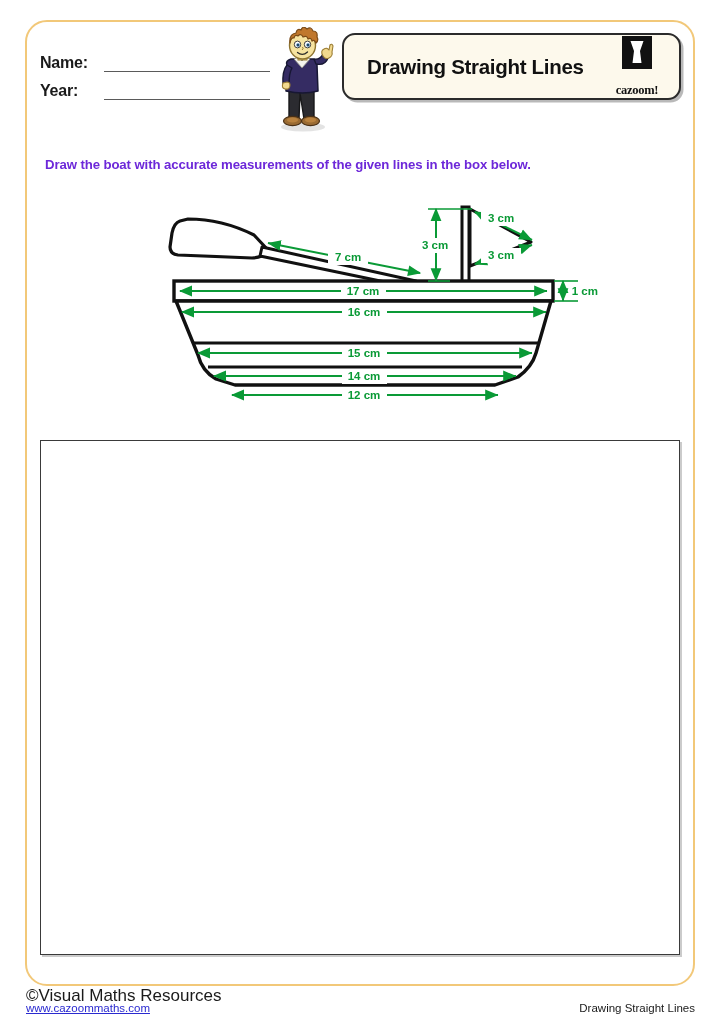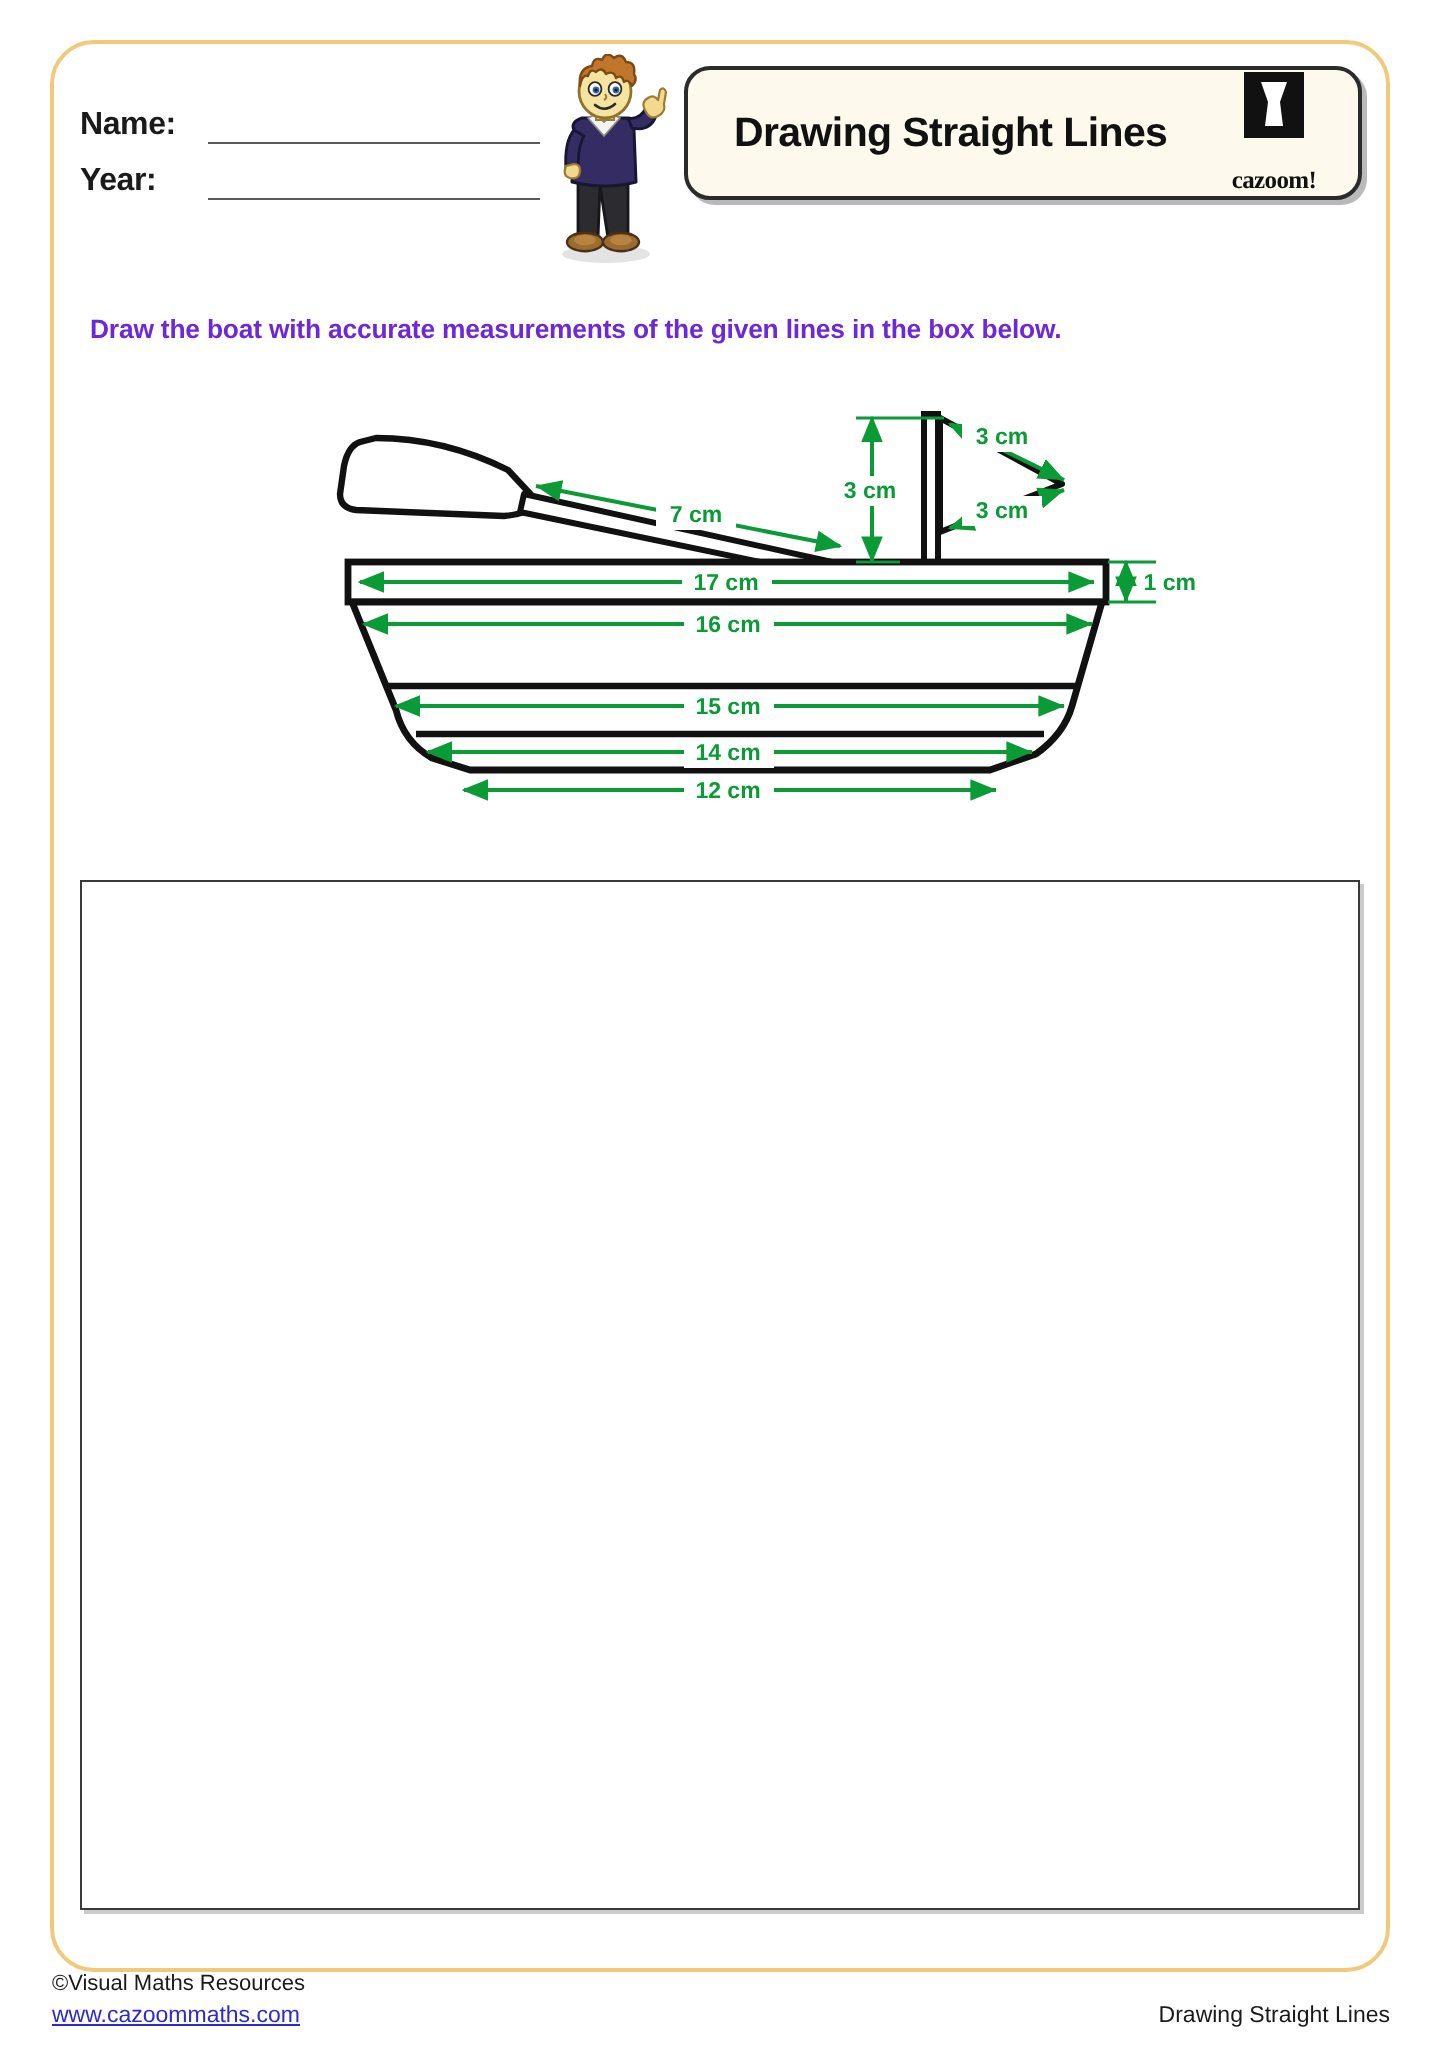--- a/index.html
+++ b/index.html
@@ -145,21 +145,21 @@
     box-sizing: border-box;
     background: #ffffff;
     box-shadow: 2px 2px 0 rgba(140,140,140,0.45);
   }
 
   
   #footer-copyright {
     position: absolute;
     left: 26px;
     top: 986px;
-    font-size: 11px;
+    font-size: 17px;
     color: #1a1a1a;
   }
   #footer-link {
     position: absolute;
     left: 26px;
     top: 1002px;
     font-size: 11.5px;
     color: #2a2ad0;
   }
   #footer-sheetname {

